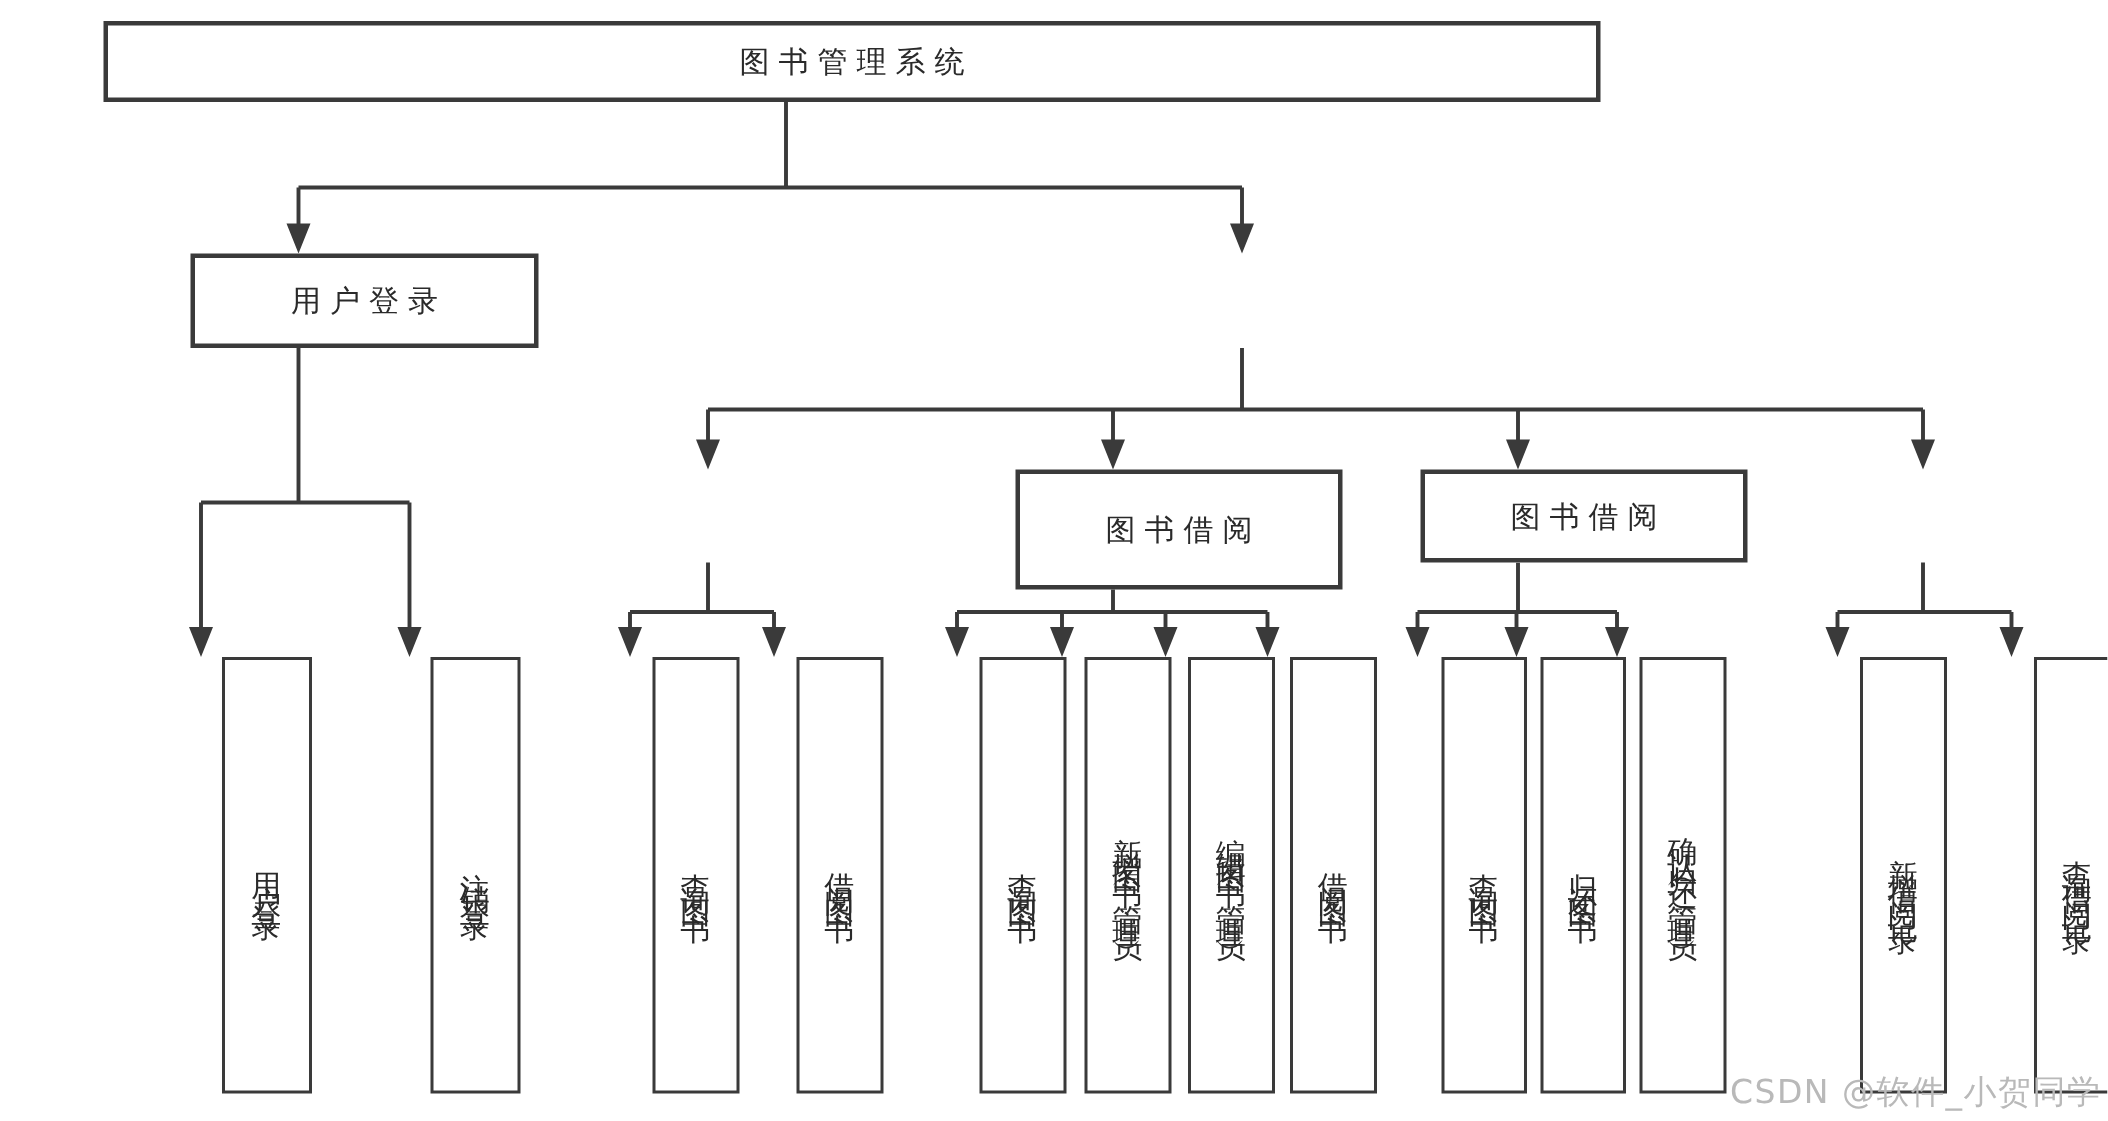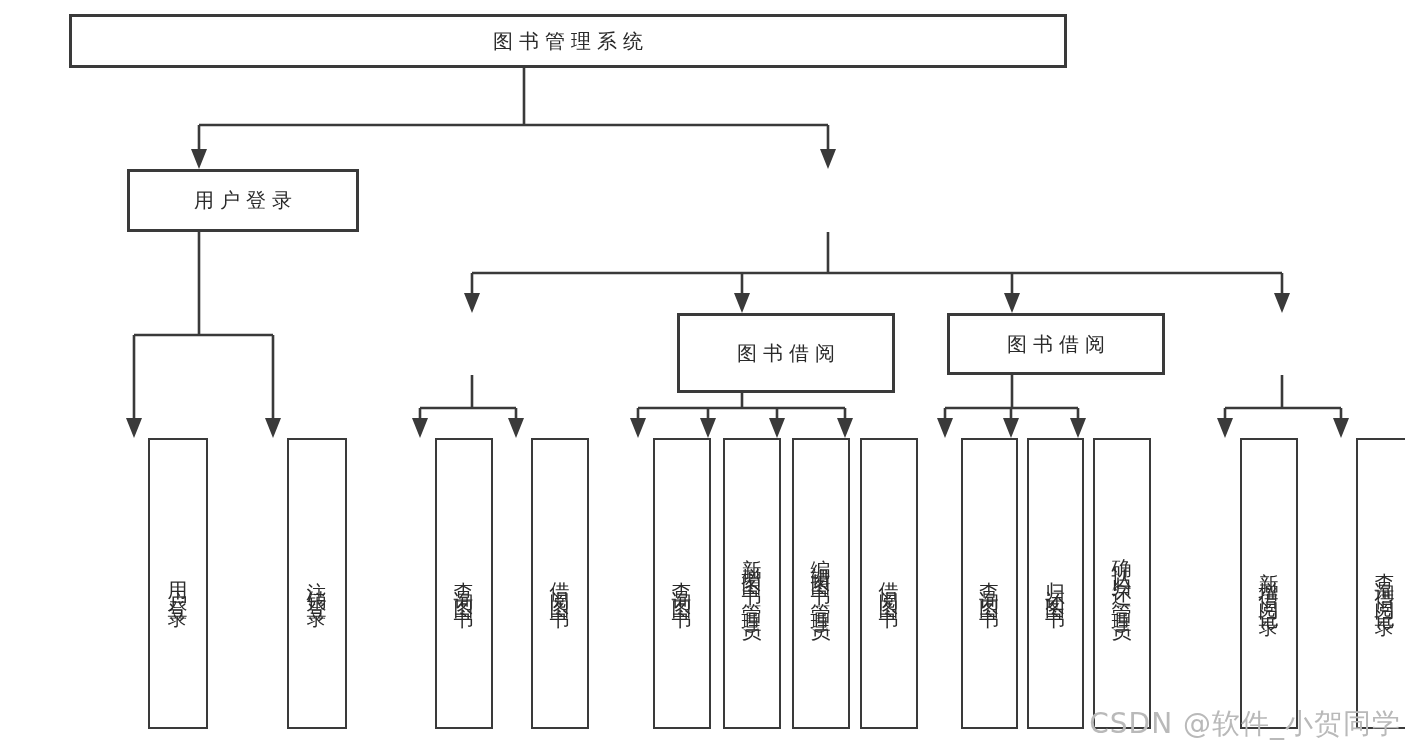--- a/index.html
+++ b/index.html
@@ -50,21 +50,21 @@
     text-orientation: mixed;
     font-size: 20px;
     letter-spacing: 9px;
     line-height: 1;
   }
   .watermark {
     position: absolute;
     right: 4px;
     bottom: 4px;
     z-index: 3;
-    font-size: 28px;
+    font-size: 22px;
     letter-spacing: 1px;
     color: var(--wm, #b9b9b9);
     white-space: nowrap;
   }
 </style>
 </head>
 <body>
 
 <div class="canvas" style="--line: #3a3a3a; --text: #2a2a2a; --wm: #b9b9b9; --bg: #ffffff;">
 

